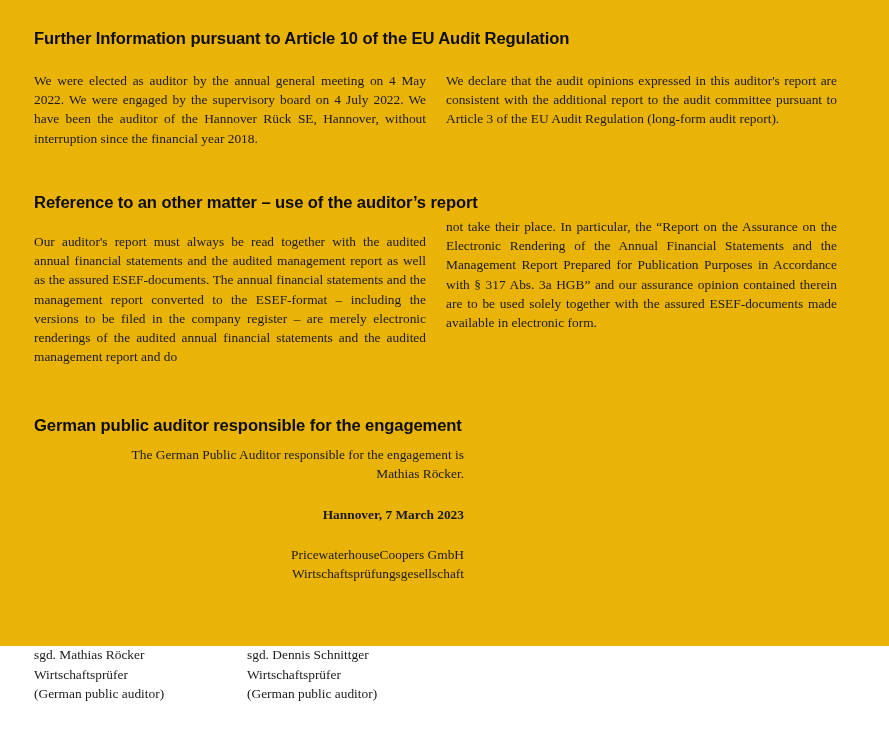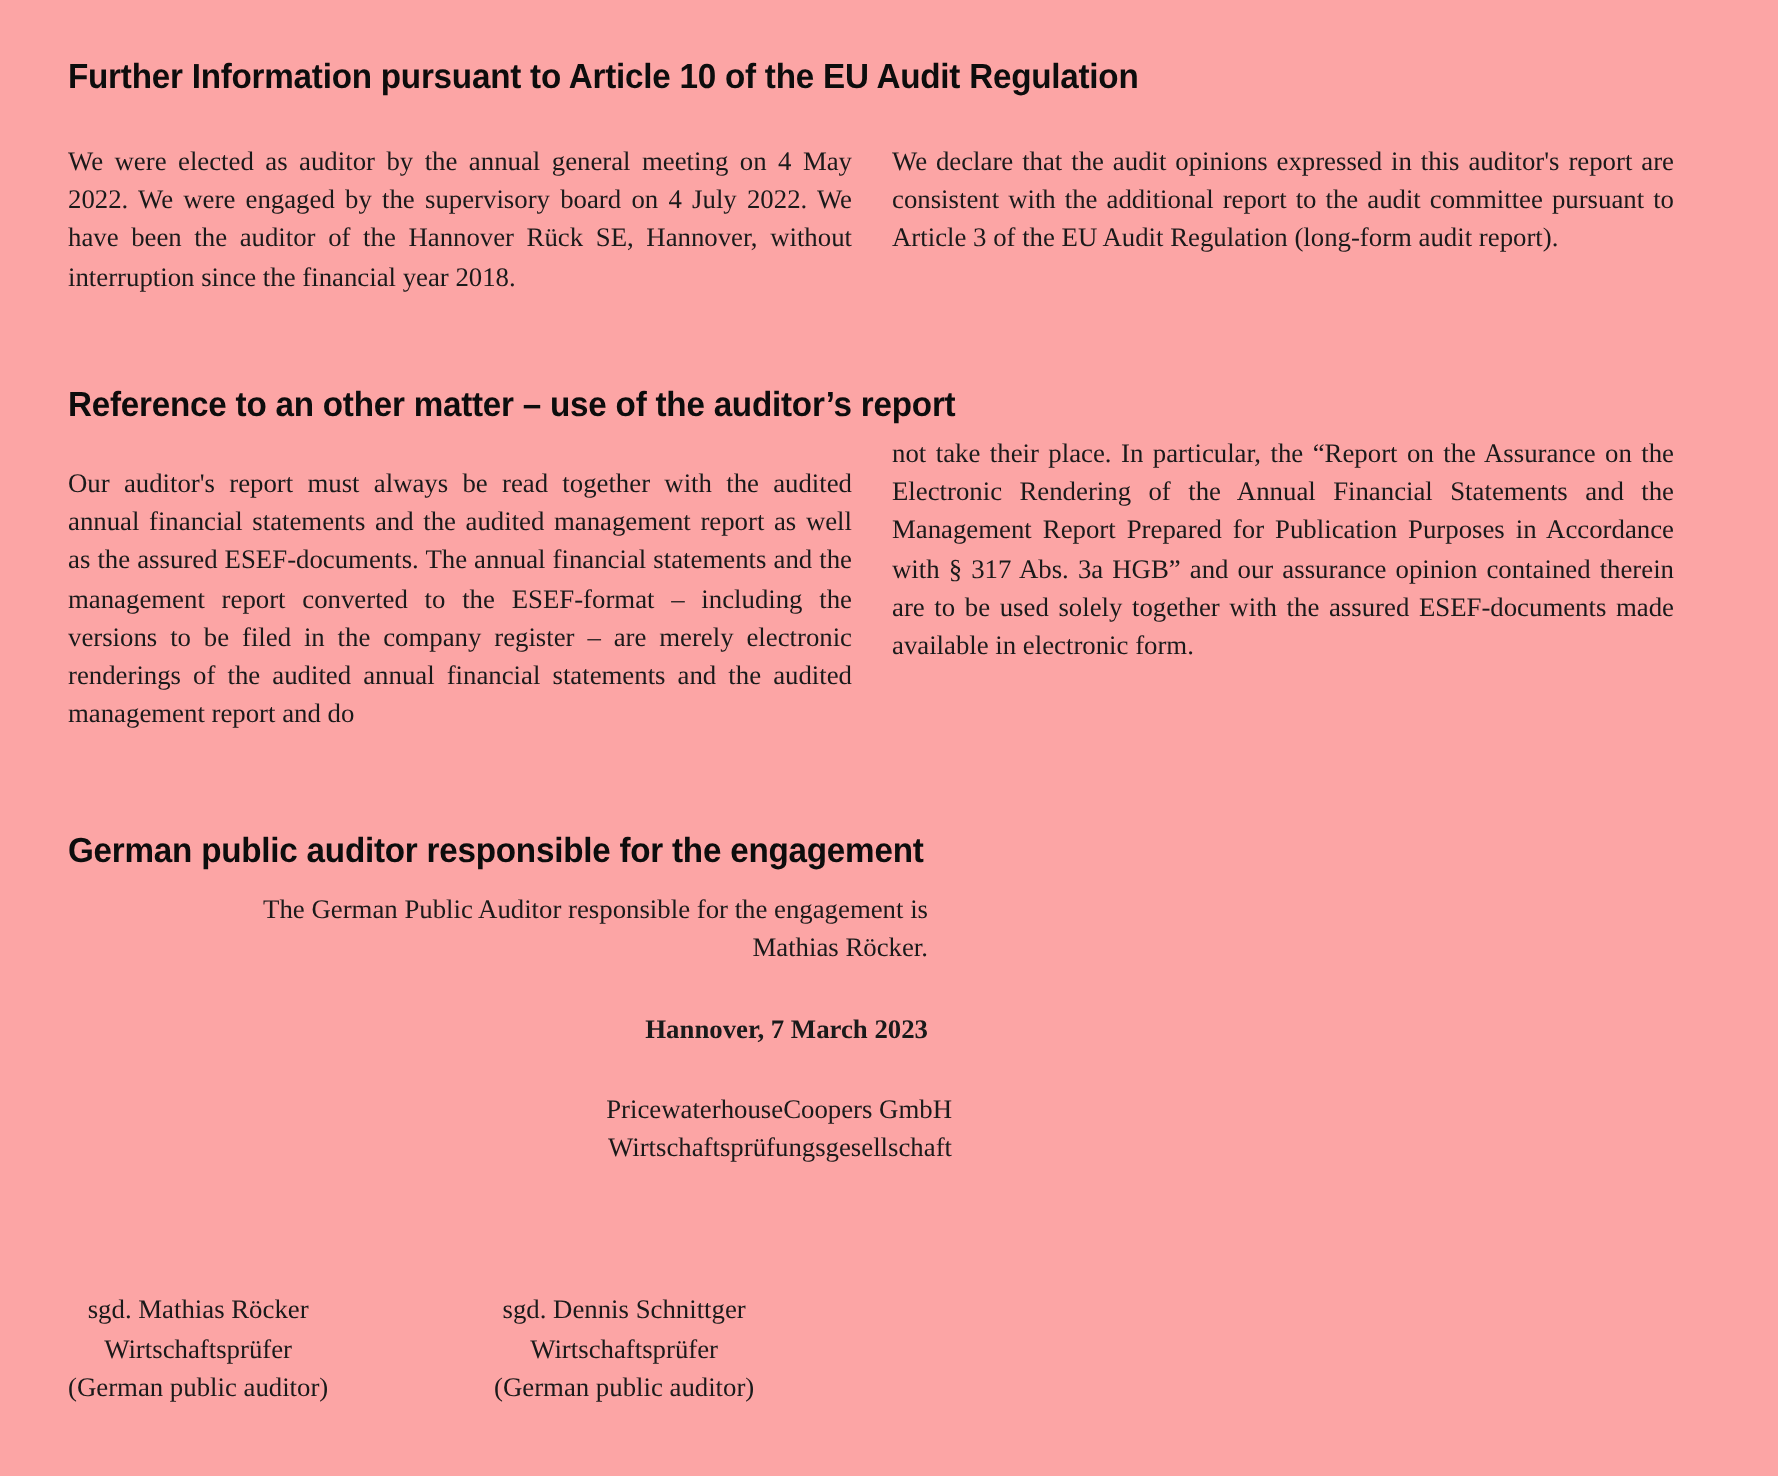--- a/index.html
+++ b/index.html
@@ -15,22 +15,22 @@
     overflow: hidden;
     font-family: "Liberation Serif", "DejaVu Serif", serif;
     color: #1a1a1a;
     -webkit-font-smoothing: antialiased;
   }
 
   .page {
     position: absolute;
     left: 0; top: 0;
     width: 889px;
-    height: 738px;
-    background: #fca5a5;
+    height: 646px;
+    background: #eab308;
   }
 
   
   .section-heading {
     position: absolute;
     left: 34px;
     font-family: "Liberation Sans", "DejaVu Sans", sans-serif;
     font-weight: bold;
     font-size: 17.4px;
     letter-spacing: -0.12px;
@@ -68,38 +68,37 @@
     position: absolute;
     left: 34px;
     font-size: 13.4px;
     line-height: 19.2px;
     color: #1a1a1a;
     text-align: right;
     white-space: pre-line;
   }
   #s3-intro   { top: 445px; width: 430px; }
   #s3-place   { top: 505px; width: 430px; font-weight: bold; }
-  #s3-firm    { top: 545px; width: 430px; margin-left: 12px; }
+  #s3-firm    { top: 545px; width: 430px; }
 
   
   .signatures {
     position: absolute;
     left: 34px;
     top: 645px;
     width: 520px;
     display: block;
   }
   .sig {
     position: absolute;
     top: 0;
     font-size: 13.4px;
     line-height: 19.6px;
     color: #1a1a1a;
     white-space: pre-line;
-    text-align: center;
   }
   #sig-0 { left: 0px; }
   #sig-1 { left: 173px; margin-left: 40px; }
 </style>
 </head>
 <body>
 
 <div class="page">
 
   <h2 class="section-heading" id="heading-1">Further Information pursuant to Article 10 of the EU Audit Regulation</h2>

